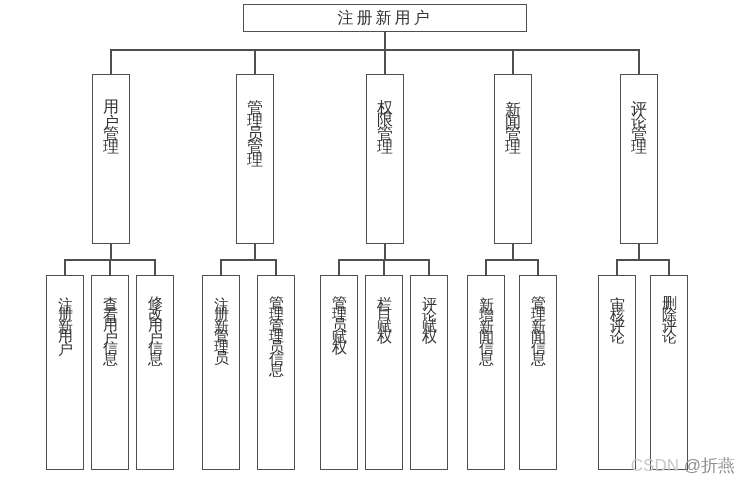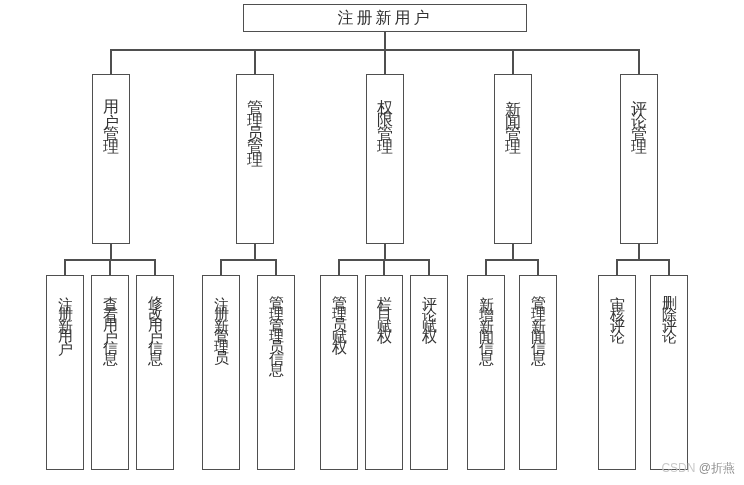--- a/index.html
+++ b/index.html
@@ -19,21 +19,21 @@
   .leaf{width:38px;height:195px;top:275px;align-items:flex-start;padding-top:8px;}
   .vtext{
     writing-mode:vertical-rl;text-orientation:upright;line-height:1;
   }
   .branch .vtext{font-size:16px;letter-spacing:13px;}
   .leaf .vtext{font-size:15px;letter-spacing:11px;}
   .hline,.vline{position:absolute;background:#4f4f4f;}
   .hline{height:1.5px;}
   .vline{width:1.5px;}
   #watermark{
-    position:absolute;right:9px;bottom:8px;font-size:12px;
+    position:absolute;right:9px;bottom:8px;font-size:17px;
     font-family:"Liberation Sans","DejaVu Sans",sans-serif;white-space:nowrap;
   }
   #watermark .brand{color:#c9c9c9;}
   #watermark .handle{color:#8f8f8f;}
 </style>
 </head>
 <body>
 
 <div id="canvas">
 

